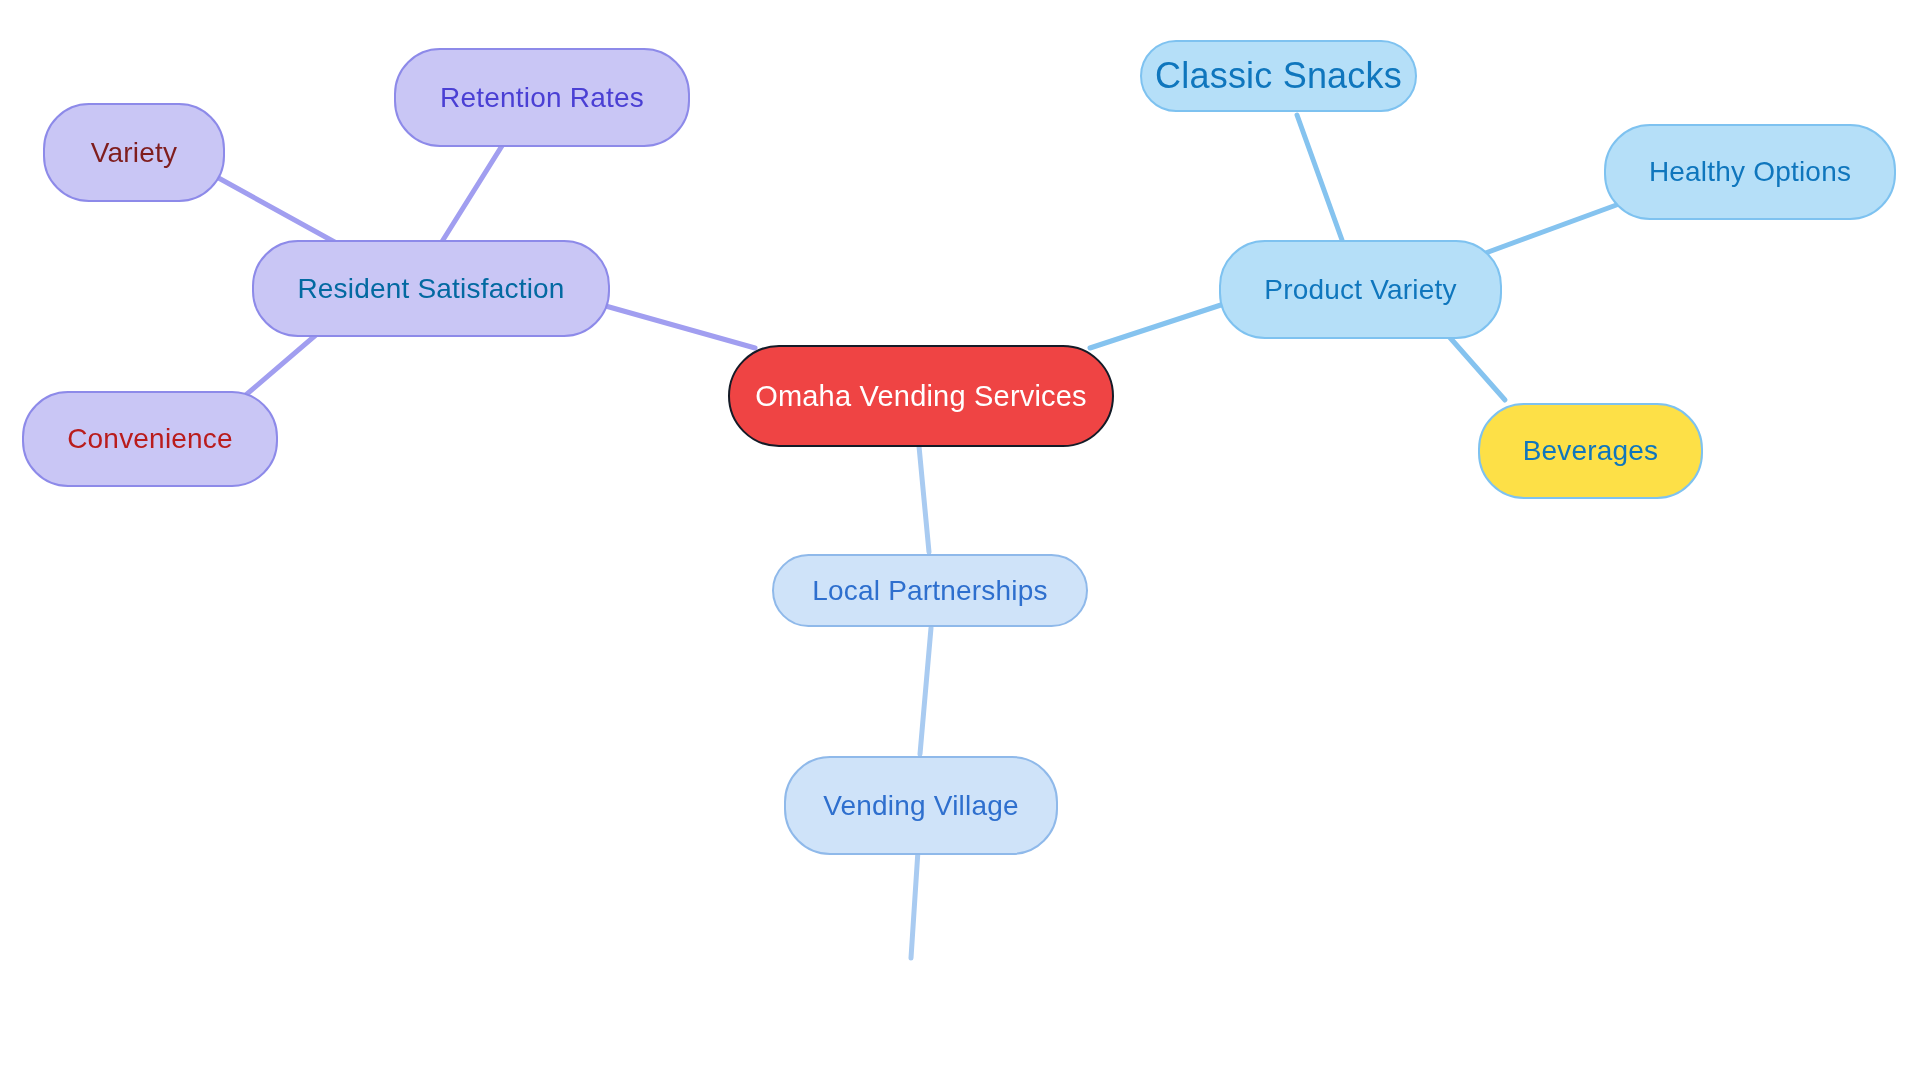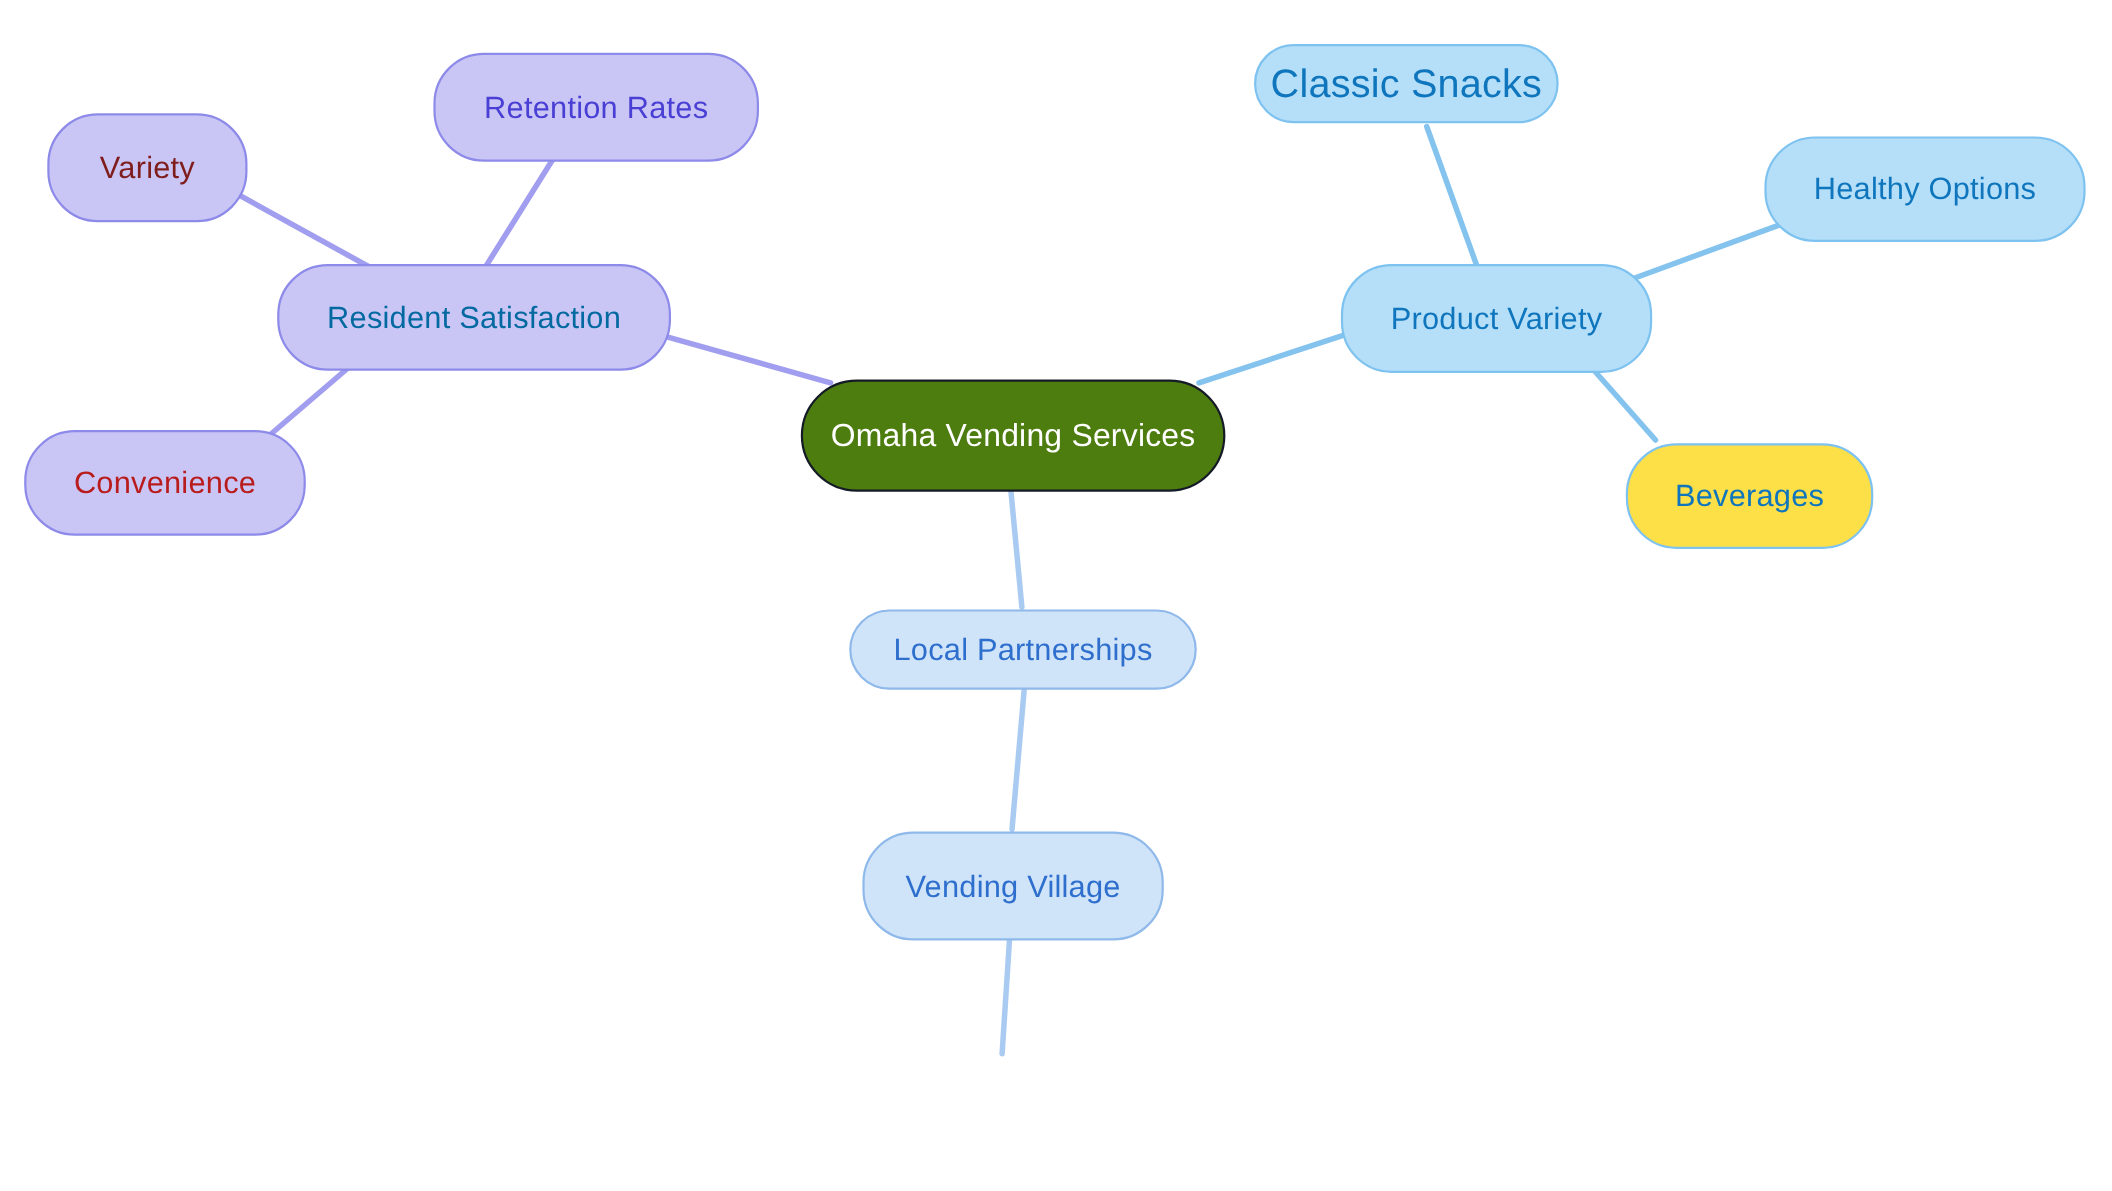--- a/index.html
+++ b/index.html
@@ -45,21 +45,21 @@
       <line x1="345" y1="310" x2="240" y2="400" stroke="#a19ef0" stroke-width="5" stroke-linecap="round"></line>
       <line x1="595" y1="303" x2="755" y2="348" stroke="#a19ef0" stroke-width="5" stroke-linecap="round"></line>
       <line x1="1297" y1="115" x2="1342" y2="240" stroke="#85c3ef" stroke-width="5" stroke-linecap="round"></line>
       <line x1="1480" y1="255" x2="1630" y2="200" stroke="#85c3ef" stroke-width="5" stroke-linecap="round"></line>
       <line x1="1430" y1="315" x2="1505" y2="400" stroke="#85c3ef" stroke-width="5" stroke-linecap="round"></line>
       <line x1="1090" y1="348" x2="1230" y2="302" stroke="#85c3ef" stroke-width="5" stroke-linecap="round"></line>
       <line x1="917" y1="425" x2="929" y2="552" stroke="#a9cbf1" stroke-width="5" stroke-linecap="round"></line>
       <line x1="931" y1="628" x2="920" y2="754" stroke="#a9cbf1" stroke-width="5" stroke-linecap="round"></line>
       <line x1="919" y1="835" x2="911" y2="958" stroke="#a9cbf1" stroke-width="5" stroke-linecap="round"></line>
     </svg>
-<div class="mm-node" style="left: 728px; top: 333px; width: 386px; height: 102px; border-radius: 51px; background: #4d7c0f; border: 2px solid rgb(20, 27, 39); color: rgb(255, 255, 255); font-size: 29px;">Omaha Vending Services</div>
+<div class="mm-node" style="left: 728px; top: 333px; width: 386px; height: 102px; border-radius: 51px; background: #ef4444; border: 2px solid rgb(20, 27, 39); color: rgb(255, 255, 255); font-size: 29px;">Omaha Vending Services</div>
     <div class="mm-node" style="left: 252px; top: 228px; width: 358px; height: 97px; border-radius: 46px; background: rgb(201, 198, 245); border: 2px solid rgb(141, 138, 233); color: #0369a1; font-size: 28px;">Resident Satisfaction</div>
     <div class="mm-node" style="left: 43px; top: 91px; width: 182px; height: 99px; border-radius: 46px; background: rgb(201, 198, 245); border: 2px solid rgb(141, 138, 233); color: #7f1d1d; font-size: 28px;">Variety</div>
     <div class="mm-node" style="left: 394px; top: 36px; width: 296px; height: 99px; border-radius: 46px; background: rgb(201, 198, 245); border: 2px solid rgb(141, 138, 233); color: rgb(74, 63, 212); font-size: 28px;">Retention Rates</div>
     <div class="mm-node" style="left: 22px; top: 379px; width: 256px; height: 96px; border-radius: 46px; background: rgb(201, 198, 245); border: 2px solid rgb(141, 138, 233); color: #b91c1c; font-size: 28px;">Convenience</div>
     <div class="mm-node" style="left: 1219px; top: 228px; width: 283px; height: 99px; border-radius: 46px; background: rgb(181, 223, 248); border: 2px solid rgb(126, 194, 240); color: rgb(15, 118, 189); font-size: 28px;">Product Variety</div>
     <div class="mm-node" style="left: 1140px; top: 28px; width: 277px; height: 72px; border-radius: 46px; background: rgb(181, 223, 248); border: 2px solid rgb(126, 194, 240); color: rgb(15, 118, 189); font-size: 36px;">Classic Snacks</div>
     <div class="mm-node" style="left: 1604px; top: 112px; width: 292px; height: 96px; border-radius: 46px; background: rgb(181, 223, 248); border: 2px solid rgb(126, 194, 240); color: rgb(15, 118, 189); font-size: 28px;">Healthy Options</div>
     <div class="mm-node" style="left: 1478px; top: 391px; width: 225px; height: 96px; border-radius: 46px; background: #fde047; border: 2px solid rgb(126, 194, 240); color: rgb(15, 118, 189); font-size: 28px;">Beverages</div>
     <div class="mm-node" style="left: 772px; top: 542px; width: 316px; height: 73px; border-radius: 46px; background: rgb(207, 227, 249); border: 2px solid rgb(143, 185, 234); color: rgb(46, 111, 206); font-size: 28px;">Local Partnerships</div>
     <div class="mm-node" style="left: 784px; top: 744px; width: 274px; height: 99px; border-radius: 46px; background: rgb(207, 227, 249); border: 2px solid rgb(143, 185, 234); color: rgb(46, 111, 206); font-size: 28px;">Vending Village</div>

